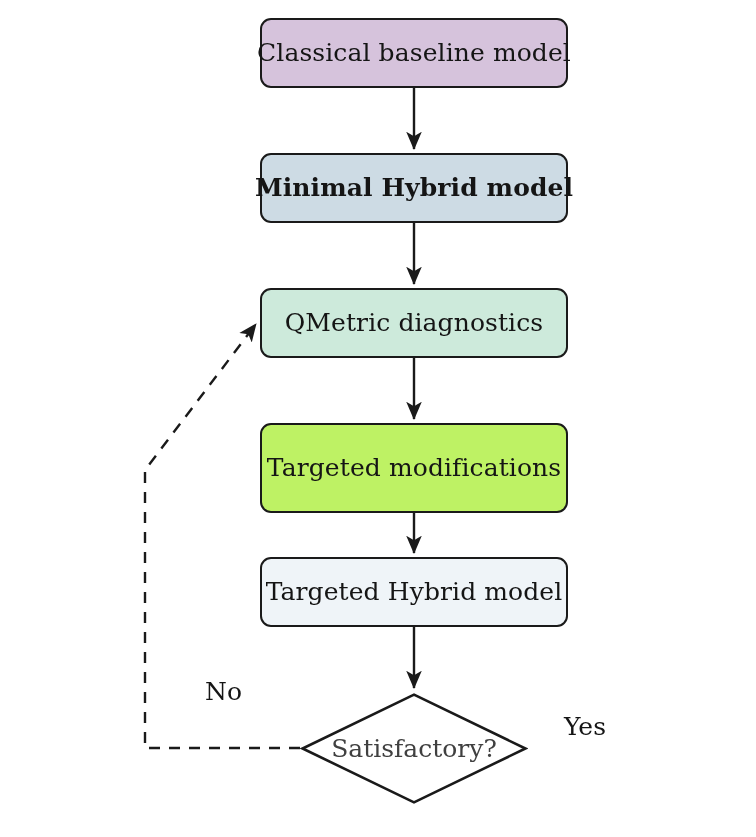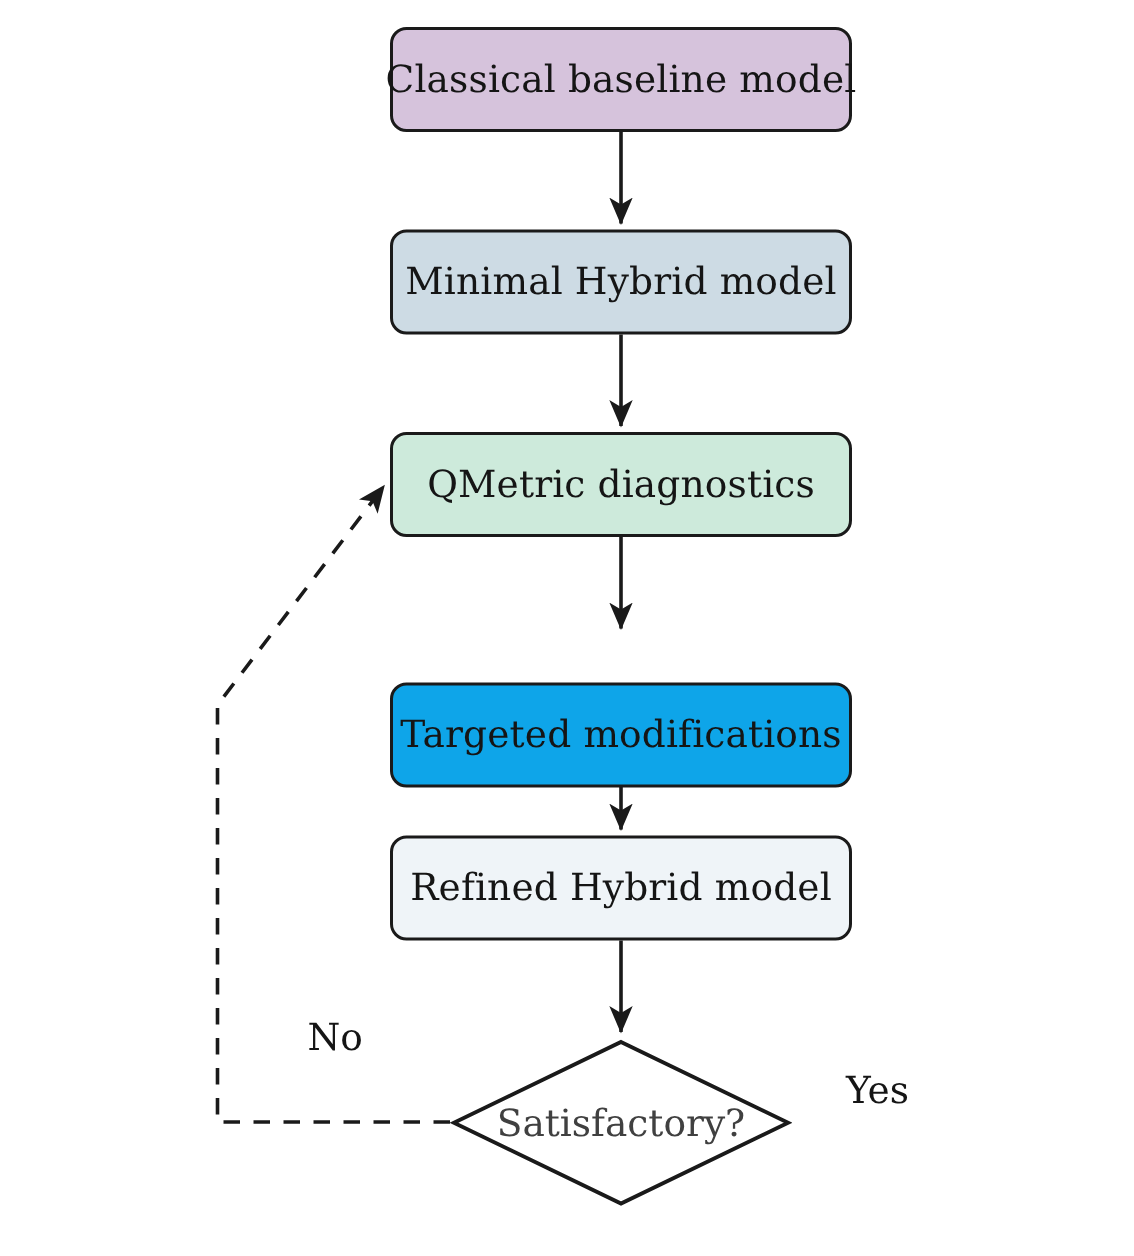--- a/index.html
+++ b/index.html
@@ -95,34 +95,34 @@
 
     <line x1="414" y1="627" x2="414" y2="688" stroke="#1a1a1a" stroke-width="2.4" marker-end="url(#arrowhead)"></line>
 
     <path d="M 300 748 L 145 748 L 145 470 L 256 324" fill="none" stroke="#1a1a1a" stroke-width="2.4" stroke-dasharray="11 9" stroke-linecap="butt" marker-end="url(#arrowhead)"></path>
   </svg>
 
   <div class="node" style="left:260px; top:18px; width:308px; height:70px; background:#d6c3dc;">
     <span class="node-label">Classical baseline model</span>
   </div>
 
-  <div class="node" style="left:260px; top:153px; width:308px; height:70px; background:#cddbe4;">
+  <div class="node" style="left:260px; top:153px; width:308px; height:70px; background:#cddbe4;font-weight:bold;">
     <span class="node-label">Minimal Hybrid model</span>
   </div>
 
   <div class="node" style="left:260px; top:288px; width:308px; height:70px; background:#cdeadb;">
     <span class="node-label">QMetric diagnostics</span>
   </div>
 
-  <div class="node" style="left:260px; top:423px; width:308px; height:70px; background:#0ea5e9;margin-top:32px;">
+  <div class="node" style="left:260px; top:423px; width:308px; height:90px; background:#bef264;">
     <span class="node-label">Targeted modifications</span>
   </div>
 
   <div class="node" style="left:260px; top:557px; width:308px; height:70px; background:#eff4f8;">
-    <span class="node-label">Refined Hybrid model</span>
+    <span class="node-label">Targeted Hybrid model</span>
   </div>
 
   <div class="decision" style="left:300px; top:692px; width:228px; height:113px;">
     <svg class="diamond-svg" width="228" height="113" viewBox="0 0 228 113">
       <polygon points="114,2.6 225.4,56.5 114,110.4 2.6,56.5" fill="#ffffff" stroke="#1a1a1a" stroke-width="2.6" stroke-linejoin="miter"></polygon>
     </svg>
     <span class="decision-label">Satisfactory?</span>
   </div>
 
   <div class="edge-label" style="left:205px; top:677px;">No</div>

